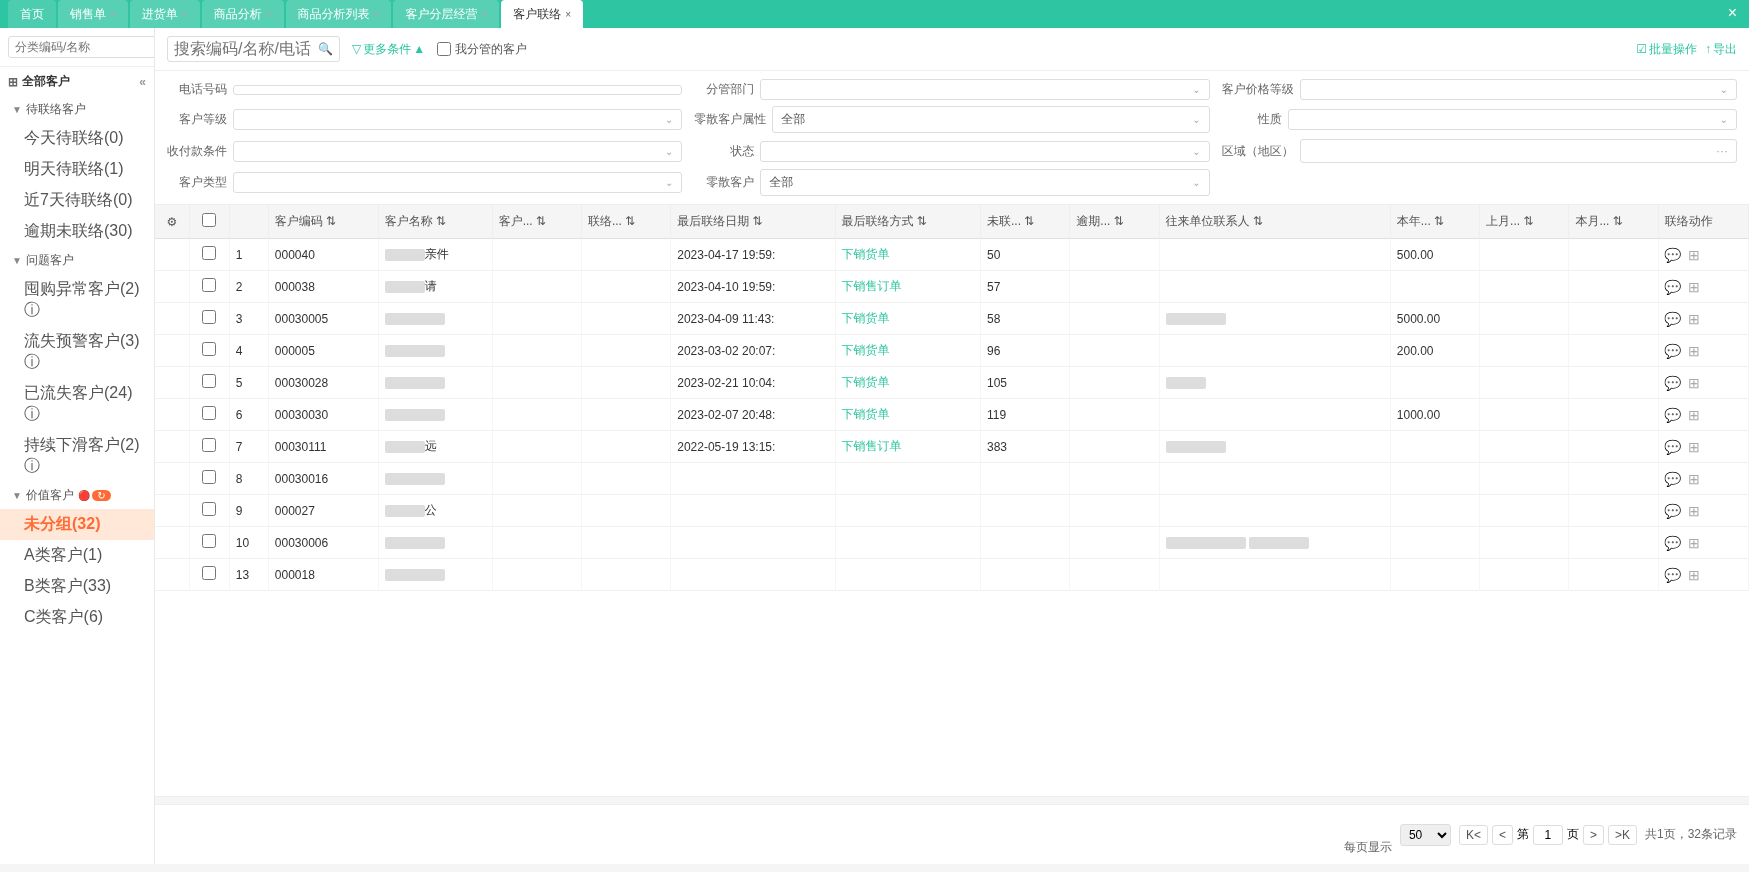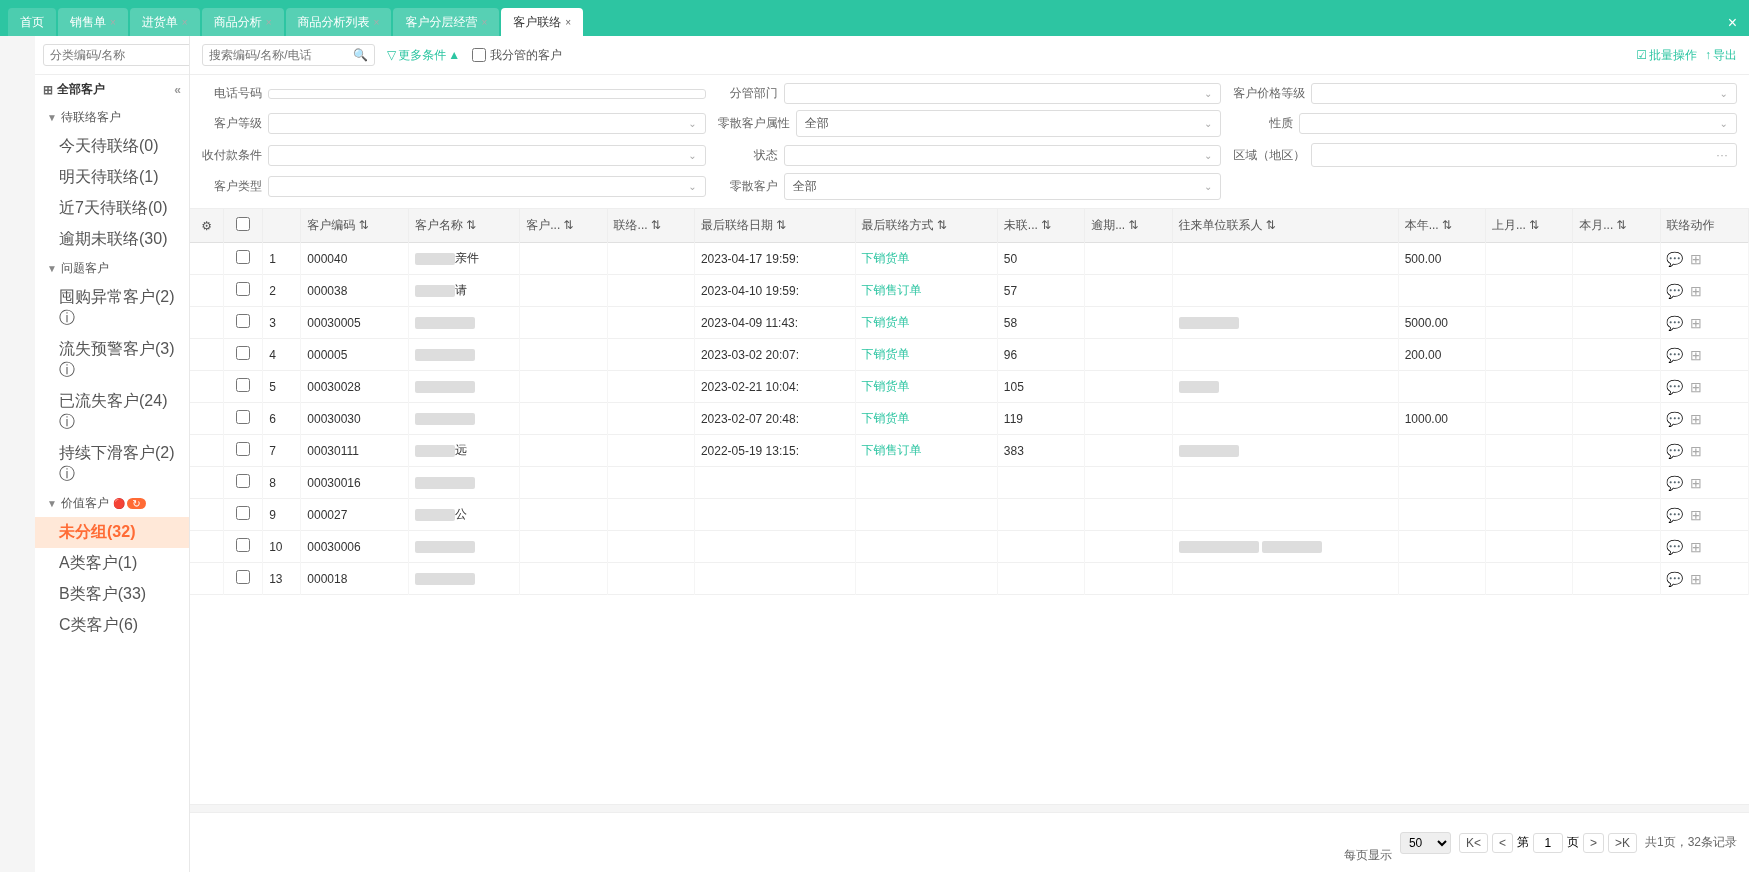--- a/index.html
+++ b/index.html
@@ -1,50 +1,50 @@
 <!DOCTYPE html>
 <html><head>
   <meta charset="utf-8">
   <style>
     * { box-sizing: border-box; margin: 0; padding: 0; font-family: 'Microsoft YaHei', Arial, sans-serif; font-size: 12px; }
     body { background: #f5f5f5; overflow: hidden; width: 1749px; height: 872px; }
     
     
-    .top-nav { display: flex; align-items: flex-end; background: #2dc5a2; height: 36px; padding: 0 8px; gap: 2px; }
+    .top-nav { display: flex; align-items: flex-start; background: #2dc5a2; height: 28px; padding: 0 8px; gap: 2px; }
     .nav-tab { display: flex; align-items: center; padding: 0 12px; height: 28px; border-radius: 4px 4px 0 0; color: #fff; cursor: pointer; font-size: 13px; gap: 4px; white-space: nowrap; }
     .nav-tab.home { background: rgba(255,255,255,0.15); }
     .nav-tab.active { background: #ffffff; color: #333; }
     .nav-tab .close-x { color: #aaa; font-size: 10px; cursor: pointer; }
     .nav-tab.active .close-x { color: #666; }
     .nav-tab:not(.active):not(.home) { background: rgba(255,255,255,0.2); }
     .nav-close-btn { margin-left: auto; color: #fff; cursor: pointer; font-size: 16px; padding: 4px; }
 
     
     .main-layout { display: flex; height: calc(872px - 36px); }
 
     
-    .sidebar { width: 155px; background: #fff; border-right: 1px solid #e8e8e8; display: flex; flex-direction: column; overflow-y: auto; flex-shrink: 0; margin-left: 35px; }
+    .sidebar { width: 155px; background: #fff; border-right: 1px solid #e8e8e8; display: flex; flex-direction: column; overflow-y: auto; flex-shrink: 0; }
     .sidebar-search { display: flex; align-items: center; padding: 8px; border-bottom: 1px solid #eee; gap: 4px; }
     .sidebar-search input { flex: 1; border: 1px solid #ddd; border-radius: 3px; padding: 3px 6px; font-size: 12px; outline: none; }
     .sidebar-section-header { display: flex; align-items: center; padding: 6px 8px; font-weight: bold; color: #333; font-size: 13px; }
     .sidebar-section-header .grid-icon { margin-right: 4px; color: #666; }
     .sidebar-collapse { margin-left: auto; cursor: pointer; color: #999; }
     .sidebar-group { }
     .sidebar-group-title { display: flex; align-items: center; padding: 5px 8px 5px 12px; color: #555; cursor: pointer; font-size: 12px; }
     .sidebar-group-title .arrow { margin-right: 4px; font-size: 10px; color: #888; }
     .sidebar-item { padding: 5px 8px 5px 24px; color: #555; cursor: pointer; font-size: 16px; }
     .sidebar-item.active { background: #ffe8d8; color: #ff6b35; font-weight: bold; }
 
     
     .content { flex: 1; display: flex; flex-direction: column; overflow: hidden; background: #fff; }
 
     
     .filter-bar { display: flex; align-items: center; padding: 8px 12px; border-bottom: 1px solid #eee; gap: 12px; background: #fff; }
     .filter-search { display: flex; align-items: center; border: 1px solid #ddd; border-radius: 3px; padding: 3px 6px; gap: 4px; }
-    .filter-search input { border: none; outline: none; font-size: 12px; width: 140px; }
+    .filter-search input { border: none; outline: none; font-size: 16px; width: 140px; }
     .filter-icon { color: #2dc5a2; cursor: pointer; }
     .more-filters { display: flex; align-items: center; color: #2dc5a2; cursor: pointer; gap: 2px; }
     .my-customers { display: flex; align-items: center; color: #555; cursor: pointer; gap: 4px; }
     .filter-bar-right { margin-left: auto; display: flex; gap: 8px; }
     .btn-text { color: #2dc5a2; cursor: pointer; display: flex; align-items: center; gap: 2px; }
 
     
     .advanced-filters { background: #fff; border-bottom: 1px solid #eee; padding: 8px 12px; display: grid; grid-template-columns: 1fr 1fr 1fr; gap: 6px 12px; position: relative; }
     .filter-row { display: flex; align-items: center; gap: 6px; }
     .filter-label { color: #666; white-space: nowrap; min-width: 60px; text-align: right; font-size: 12px; }

